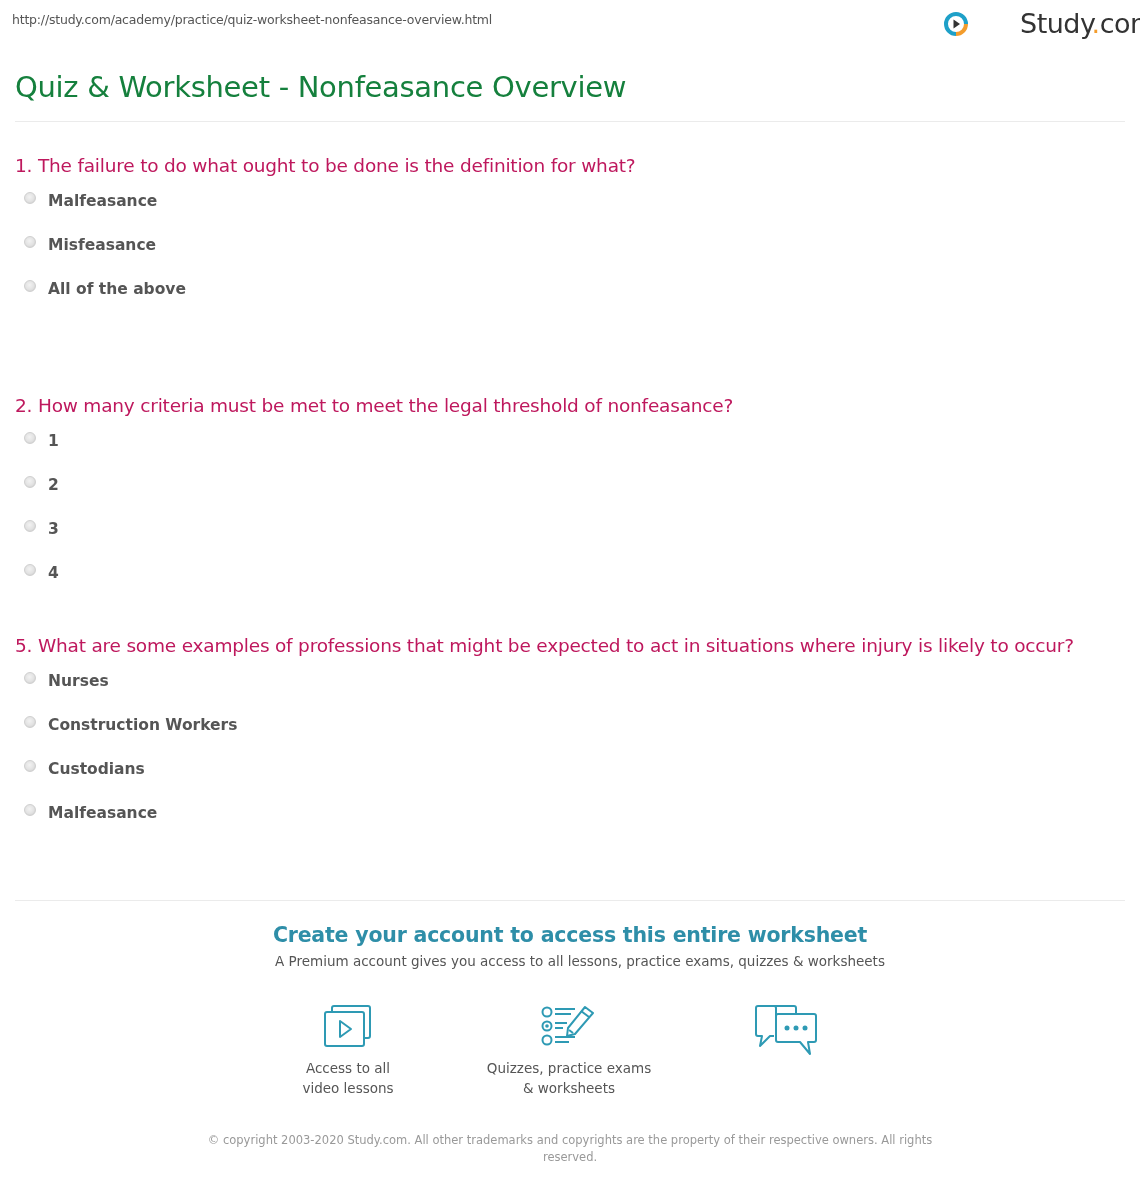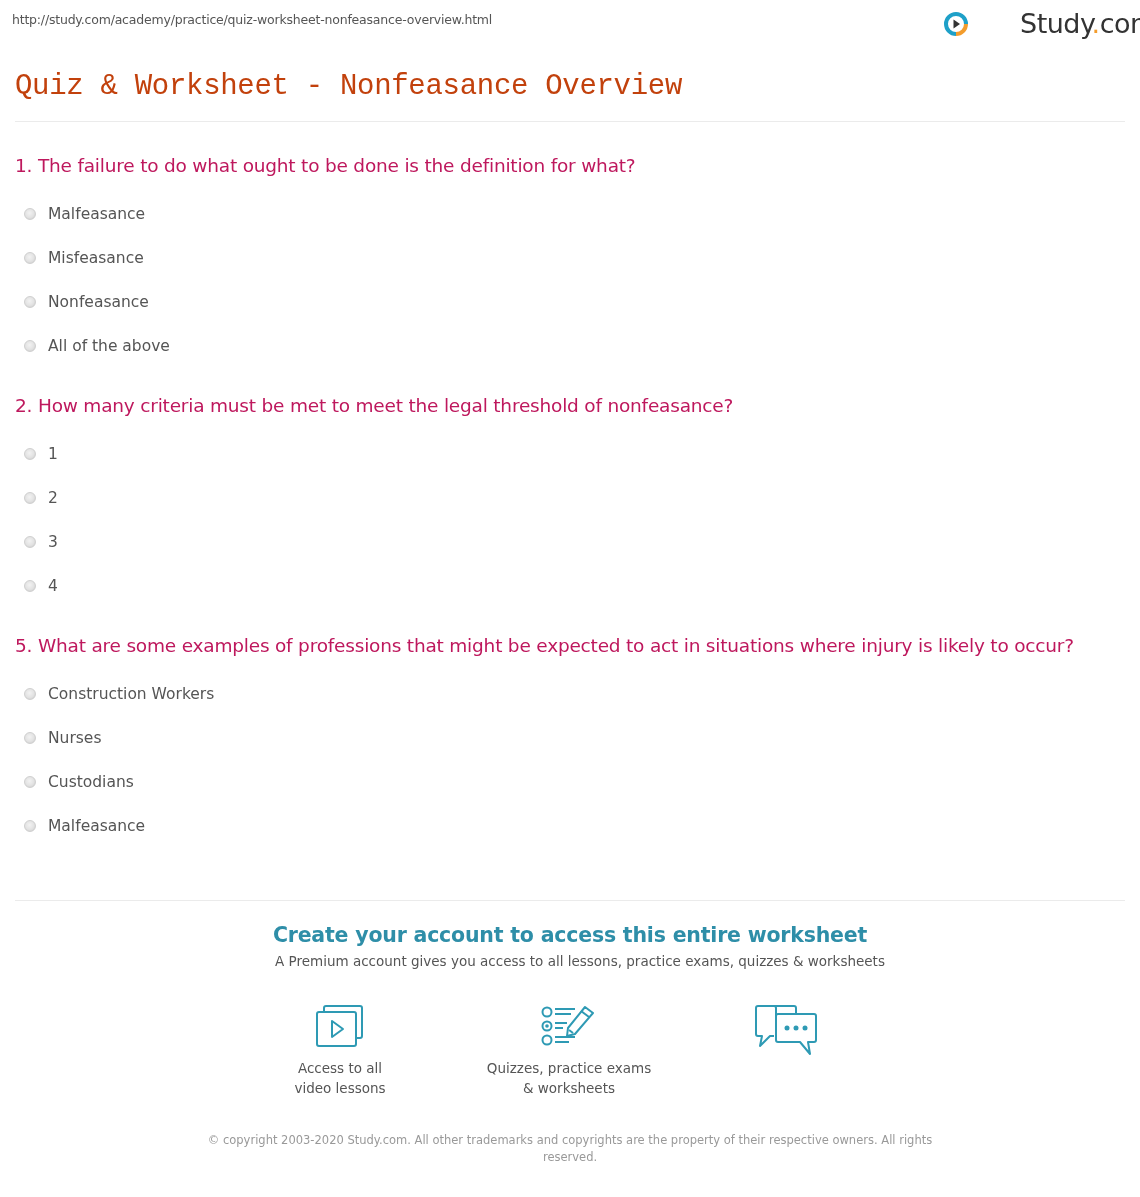--- a/index.html
+++ b/index.html
@@ -5,27 +5,27 @@
     * { box-sizing: border-box; margin: 0; padding: 0; }
     html, body { width: 1140px; height: 1197px; background: #ffffff; overflow: hidden; }
     body { font-family: "DejaVu Sans", "Liberation Sans", sans-serif; color: #555555; position: relative; }
 
     .url { position: absolute; left: 12px; top: 12px; font-size: 12.5px; color: #555; letter-spacing: -0.2px; }
     .logo { position: absolute; left: 944px; top: 8px; display: flex; align-items: center; gap: 48px; }
     .logo svg { display: block; }
     .logo-text { font-family: "DejaVu Sans", sans-serif; font-size: 27px; color: #333; margin-left: 4px; letter-spacing: -0.5px; line-height: 32px; }
     .logo-text .dot { color: #f39c2c; }
 
-    .page-title { position: absolute; left: 15px; top: 70px; font-size: 29px; color: #c2410c; font-weight: normal; letter-spacing: -0.3px; font-family: Liberation Mono, monospace; }
+    .page-title { position: absolute; left: 15px; top: 70px; font-size: 29px; color: #15803d; font-weight: normal; letter-spacing: -0.3px; }
     .title-rule { position: absolute; left: 15px; right: 15px; top: 121px; height: 1px; background: #ebebeb; }
 
     .question { position: absolute; left: 15px; right: 30px; }
     .q-text { font-size: 18.5px; color: #be185d; line-height: 28px; letter-spacing: -0.2px; }
     .options { list-style: none; margin-top: 12px; }
-    .option { display: flex; align-items: center; height: 44px; }
+    .option { display: flex; align-items: flex-start; height: 44px; font-weight: bold; }
     .radio { width: 12px; height: 12px; border-radius: 50%; background: radial-gradient(circle at 45% 40%, #f2f2f2 0%, #e2e2e2 55%, #c8c8c8 100%); border: 1px solid #cfcfcf; margin-left: 9px; margin-right: 12px; flex-shrink: 0; }
     .opt-label { font-size: 15.5px; color: #555; }
 
     .bottom-rule { position: absolute; left: 15px; right: 15px; top: 900px; height: 1px; background: #ebebeb; }
 
     .cta-title { position: absolute; left: 0; right: 0; top: 923px; text-align: center; font-size: 20.5px; color: #2e8ea8; font-weight: bold; letter-spacing: -0.2px; }
     .cta-sub { position: absolute; left: 0; right: 0; top: 953px; text-align: center; font-size: 13.5px; color: #555; padding-left: 20px; }
 
     .features { position: absolute; top: 1004px; left: 0; right: 0; }
     .feature { position: absolute; width: 200px; text-align: center; }
@@ -58,24 +58,20 @@
     <li class="option">
         <span class="radio"></span>
         <span class="opt-label">Malfeasance</span>
       </li>
     <li class="option">
         <span class="radio"></span>
         <span class="opt-label">Misfeasance</span>
       </li>
     <li class="option">
         <span class="radio"></span>
-        <span class="opt-label">Nonfeasance</span>
-      </li>
-    <li class="option">
-        <span class="radio"></span>
         <span class="opt-label">All of the above</span>
       </li>
   </ul>
 </div>
 
 <div class="question" style="top:392px;">
   <div class="q-text">2. How many criteria must be met to meet the legal threshold of nonfeasance?</div>
   <ul class="options">
     <li class="option">
         <span class="radio"></span>
@@ -94,44 +90,44 @@
         <span class="opt-label">4</span>
       </li>
   </ul>
 </div>
 
 <div class="question" style="top:632px;">
   <div class="q-text">5. What are some examples of professions that might be expected to act in situations where injury is likely to occur?</div>
   <ul class="options">
     <li class="option">
         <span class="radio"></span>
-        <span class="opt-label">Construction Workers</span>
+        <span class="opt-label">Nurses</span>
       </li>
     <li class="option">
         <span class="radio"></span>
-        <span class="opt-label">Nurses</span>
+        <span class="opt-label">Construction Workers</span>
       </li>
     <li class="option">
         <span class="radio"></span>
         <span class="opt-label">Custodians</span>
       </li>
     <li class="option">
         <span class="radio"></span>
         <span class="opt-label">Malfeasance</span>
       </li>
   </ul>
 </div>
 
 <div class="bottom-rule"></div>
 
 <div class="cta-title">Create your account to access this entire worksheet</div>
 <div class="cta-sub">A Premium account gives you access to all lessons, practice exams, quizzes &amp; worksheets</div>
 
 <div class="features">
-  <div class="feature" style="left:240px;">
+  <div class="feature" style="left:248px;">
     <svg width="52" height="44" viewBox="0 0 52 44">
       <path d="M10 8 V4 Q10 2 12 2 H46 Q48 2 48 4 V32 Q48 34 46 34 H42" fill="none" stroke="#2e9ab4" stroke-width="2"></path>
       <rect x="3" y="8" width="39" height="34" rx="2" fill="#fff" stroke="#2e9ab4" stroke-width="2"></rect>
       <path d="M18 17 L29 25 L18 33 Z" fill="none" stroke="#2e9ab4" stroke-width="2" stroke-linejoin="round"></path>
     </svg>
     <div class="feature-label">
       <div>Access to all</div>
       <div>video lessons</div>
     </div>
   </div>

